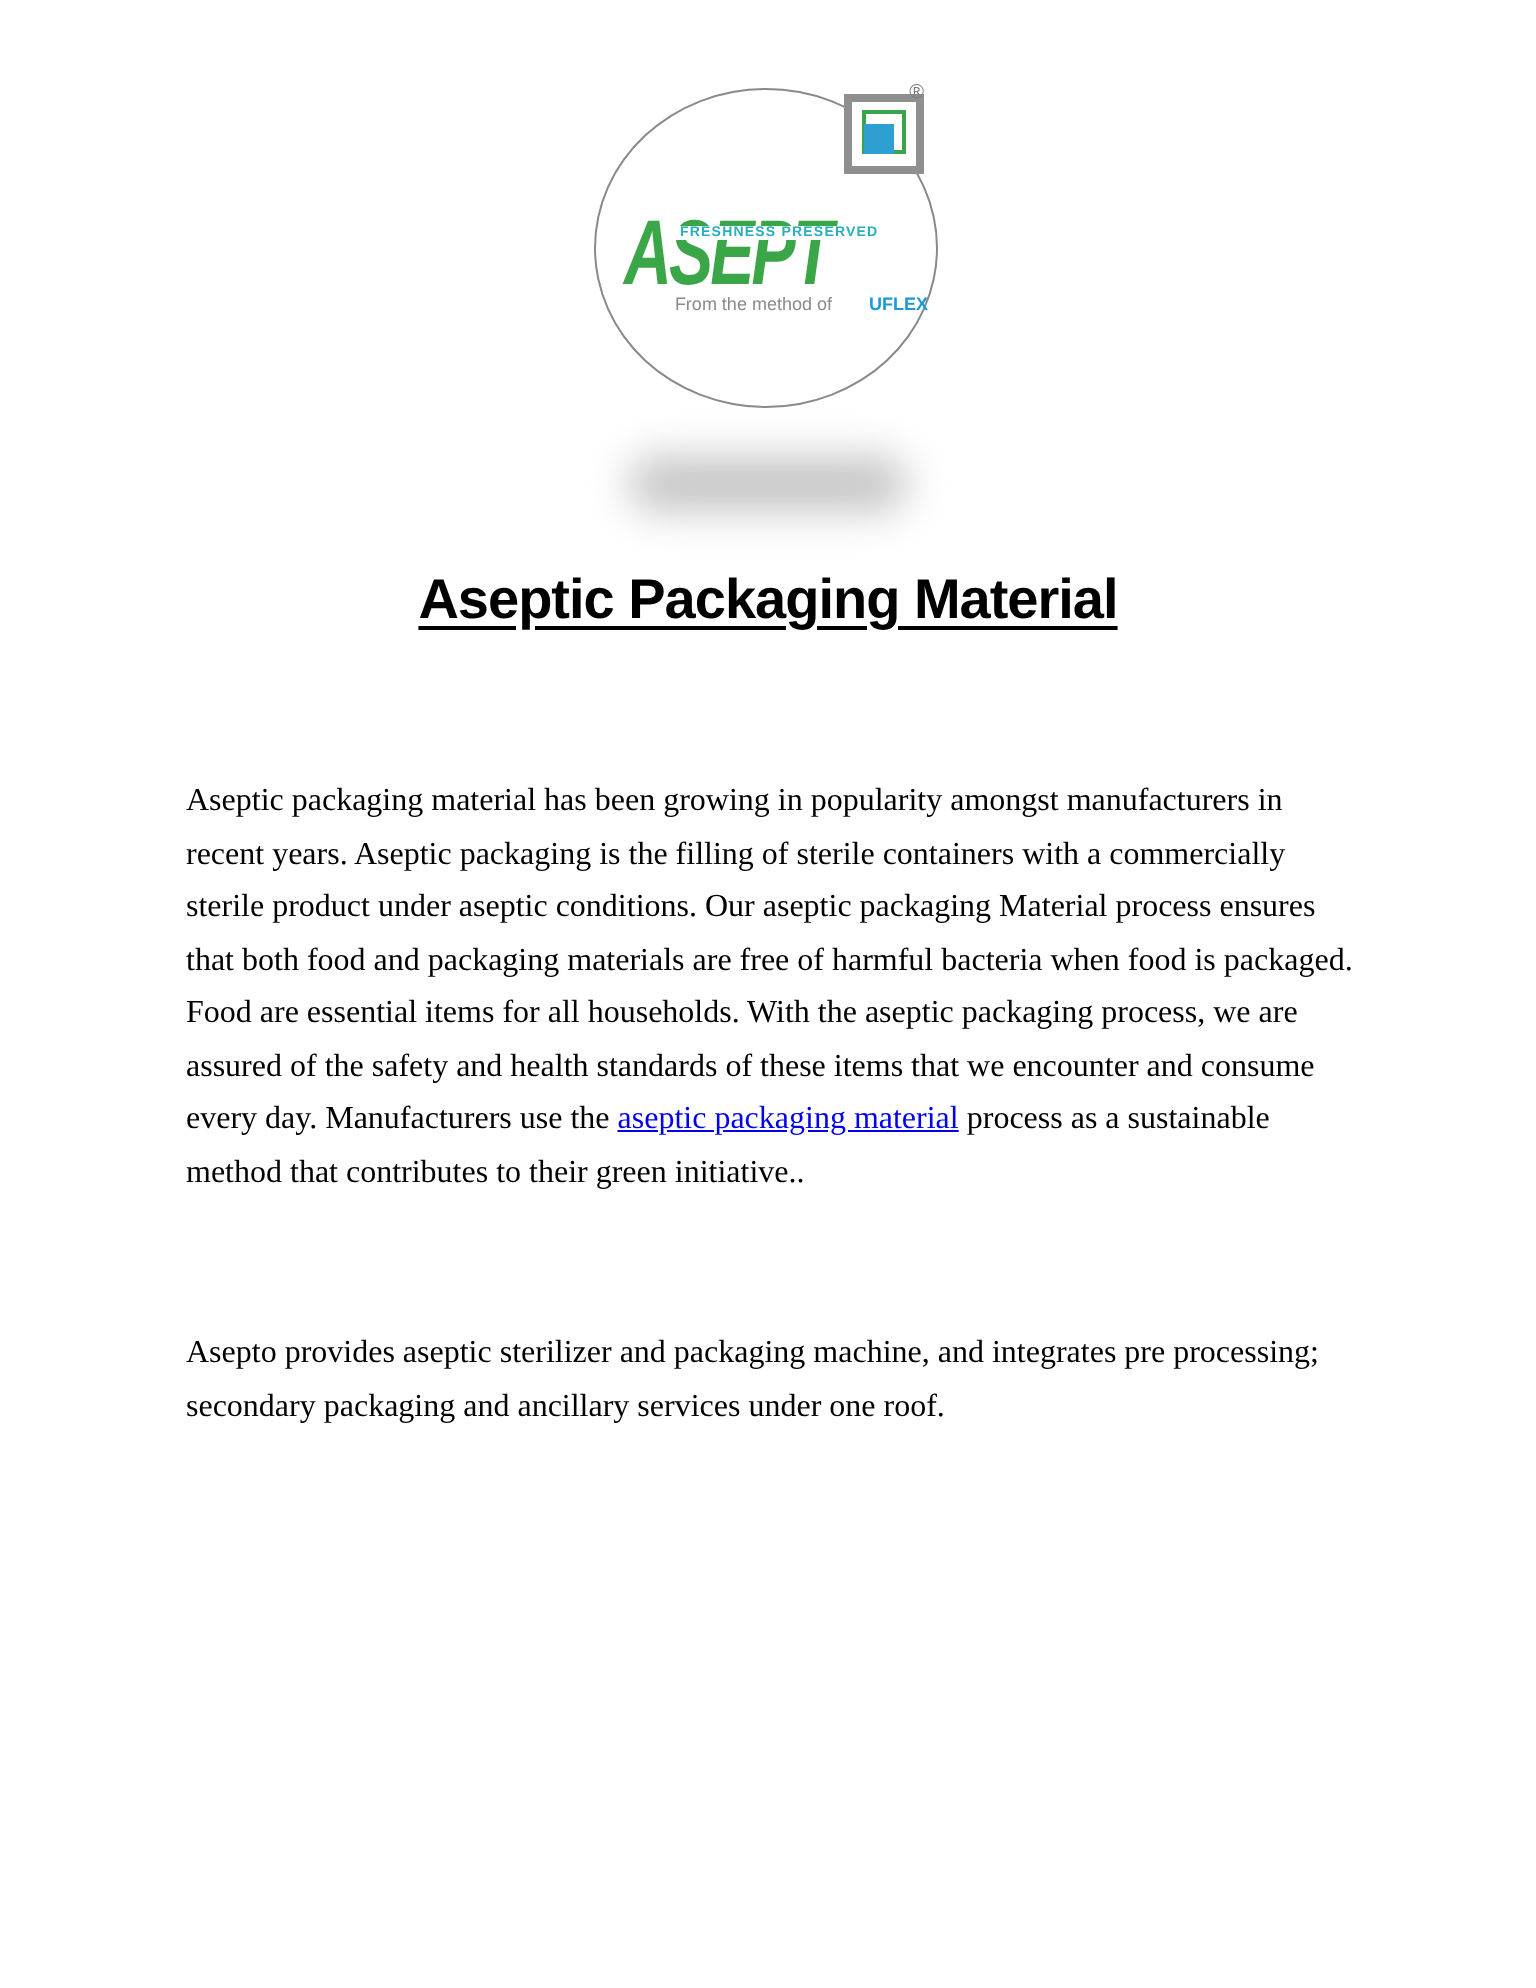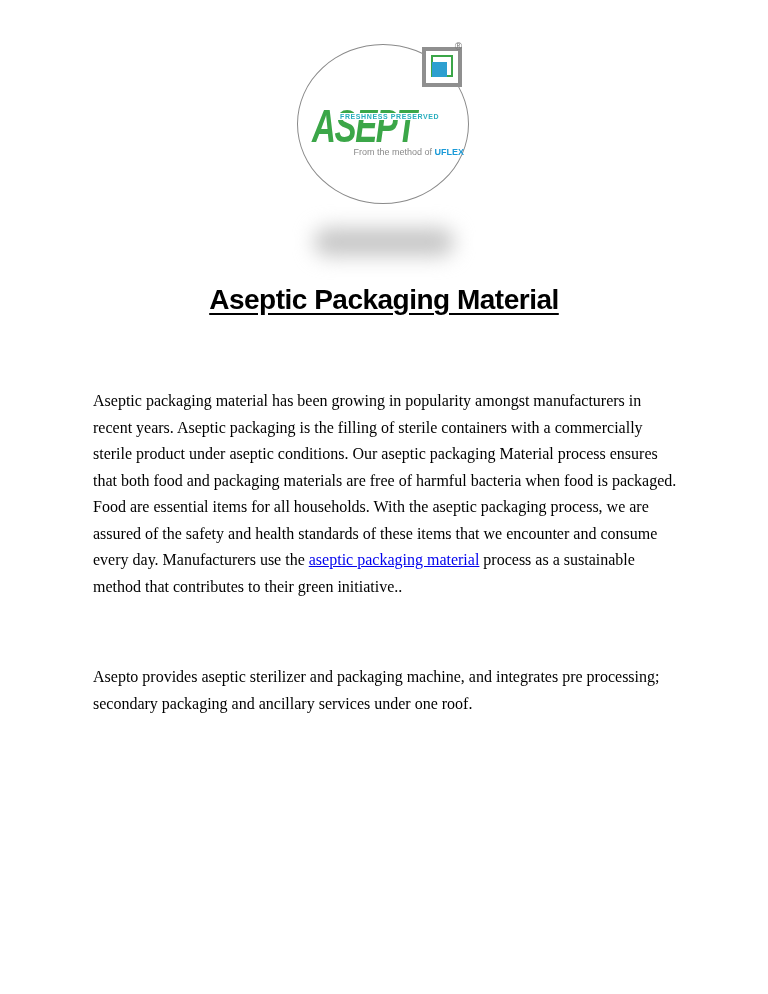--- a/index.html
+++ b/index.html
@@ -84,21 +84,21 @@
   .logo-tagline {
     position: absolute;
     left: 0; top: 102px;
     width: 166px;
     text-align: right;
     font-family: "Liberation Sans", sans-serif;
     font-size: 9px;
     color: #8a8a8a;
     white-space: nowrap;
   }
-  .logo-tagline b { color: #1B9AD7; }
+  .logo-tagline b { color: #1B9AD7; margin-left: 16px; }
 
   
   .blur-blob {
     position: absolute;
     left: 314px; top: 228px;
     width: 140px; height: 28px;
     background: #c6c6c6;
     border-radius: 14px;
     filter: blur(10px);
   }

